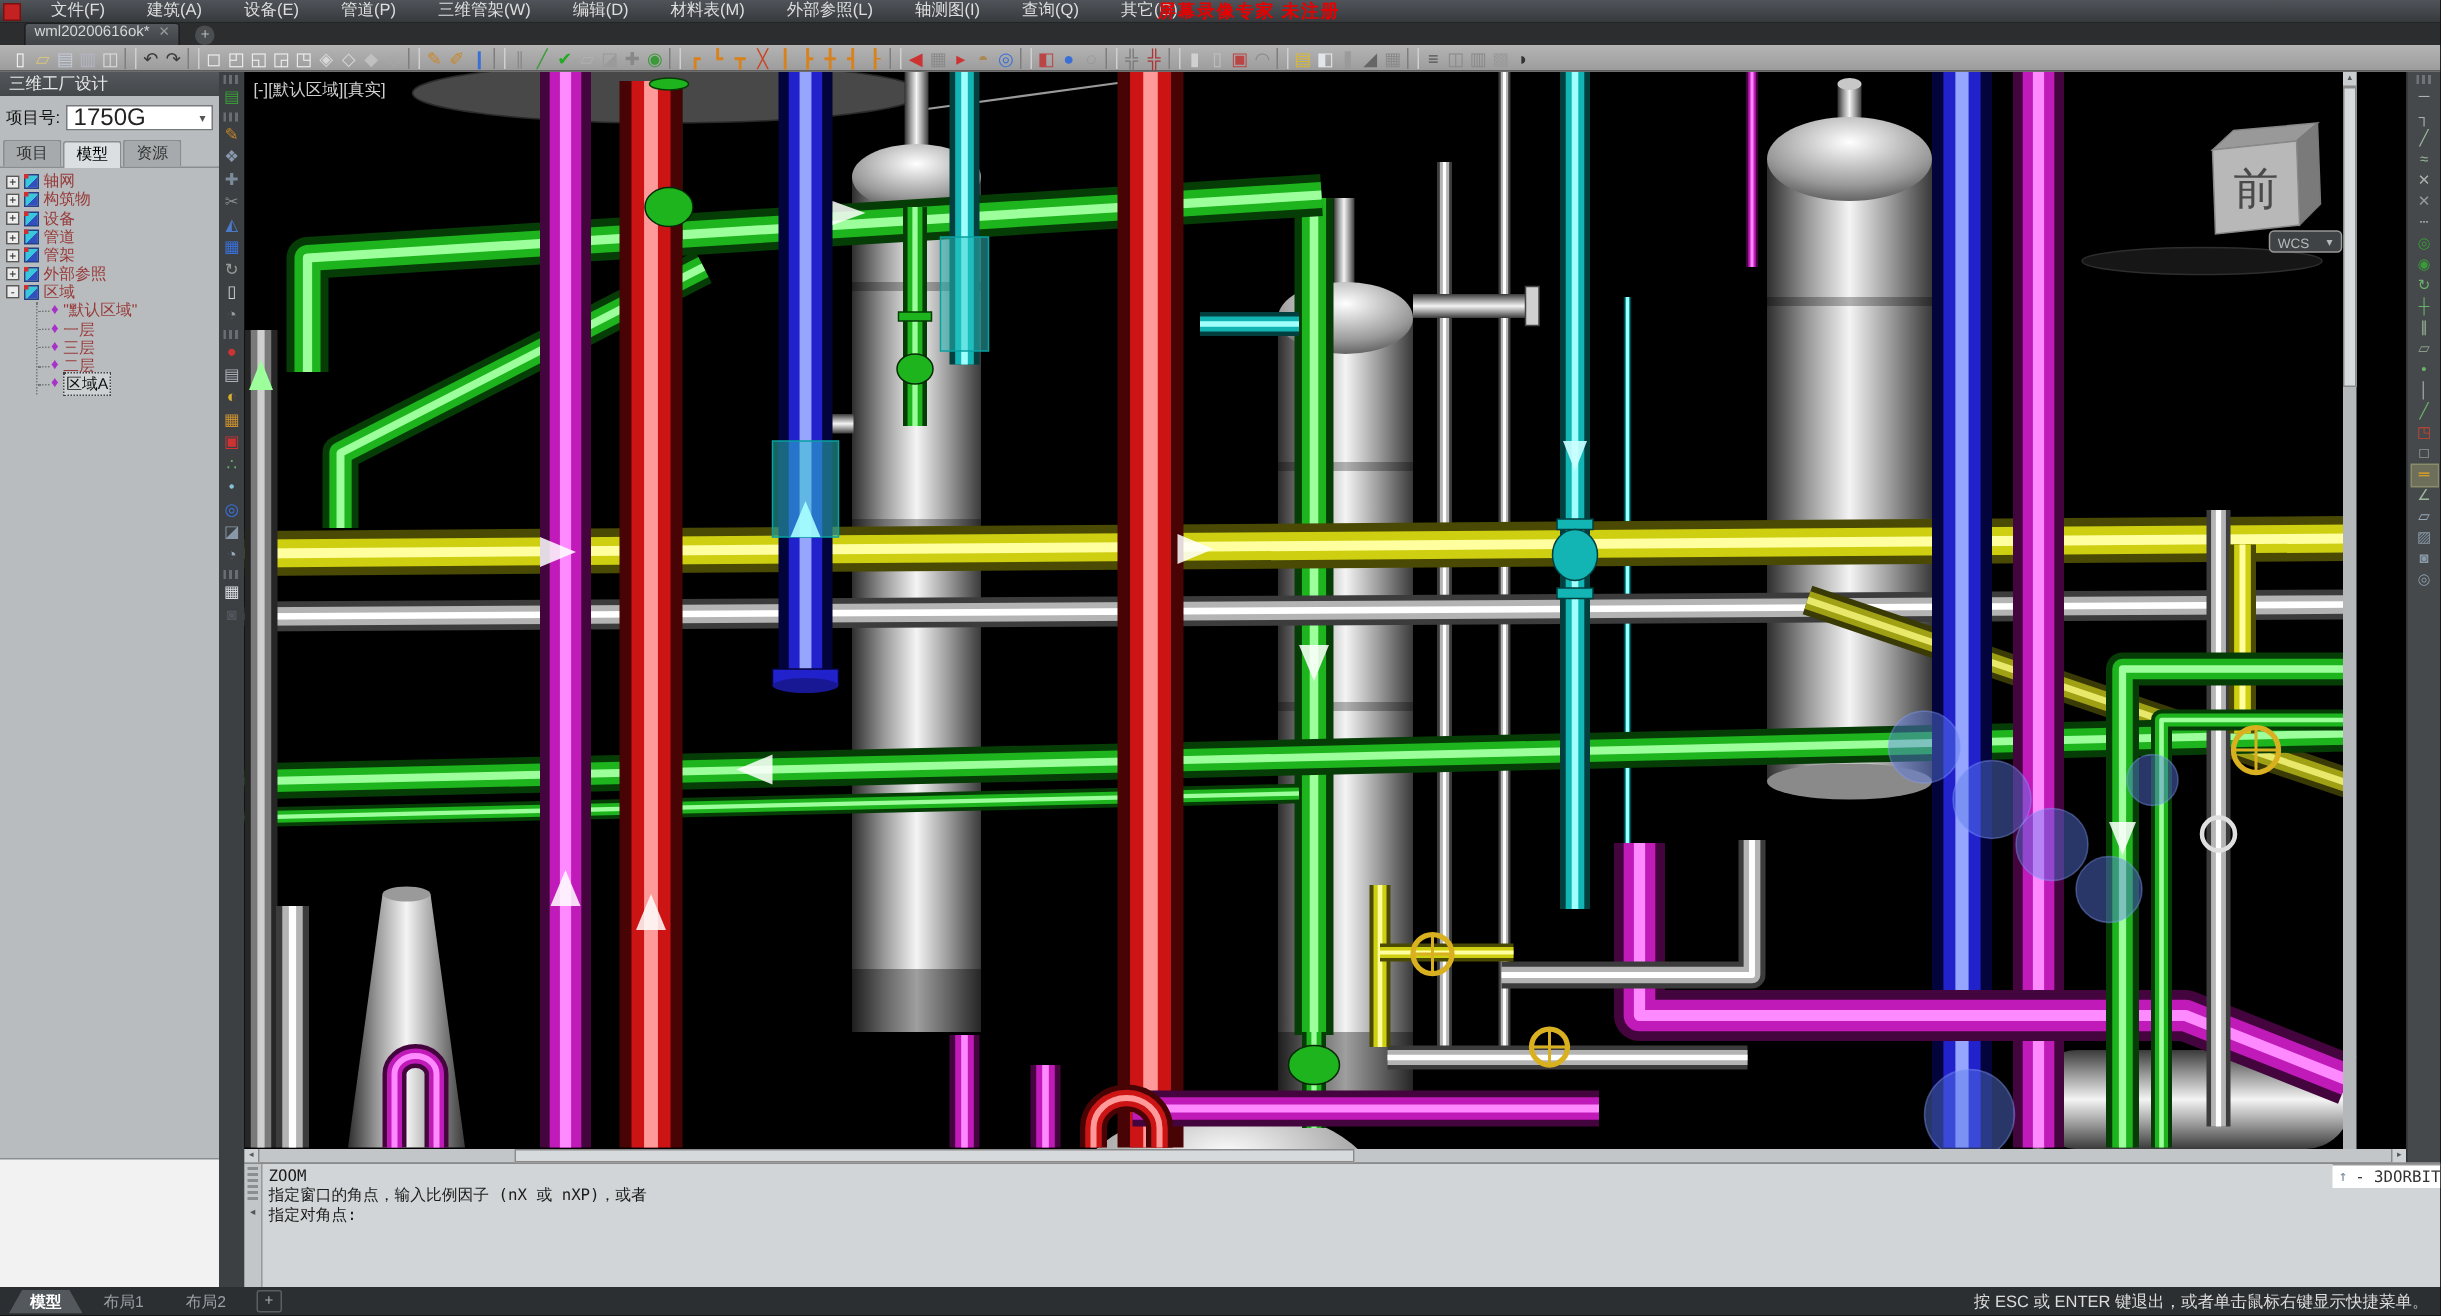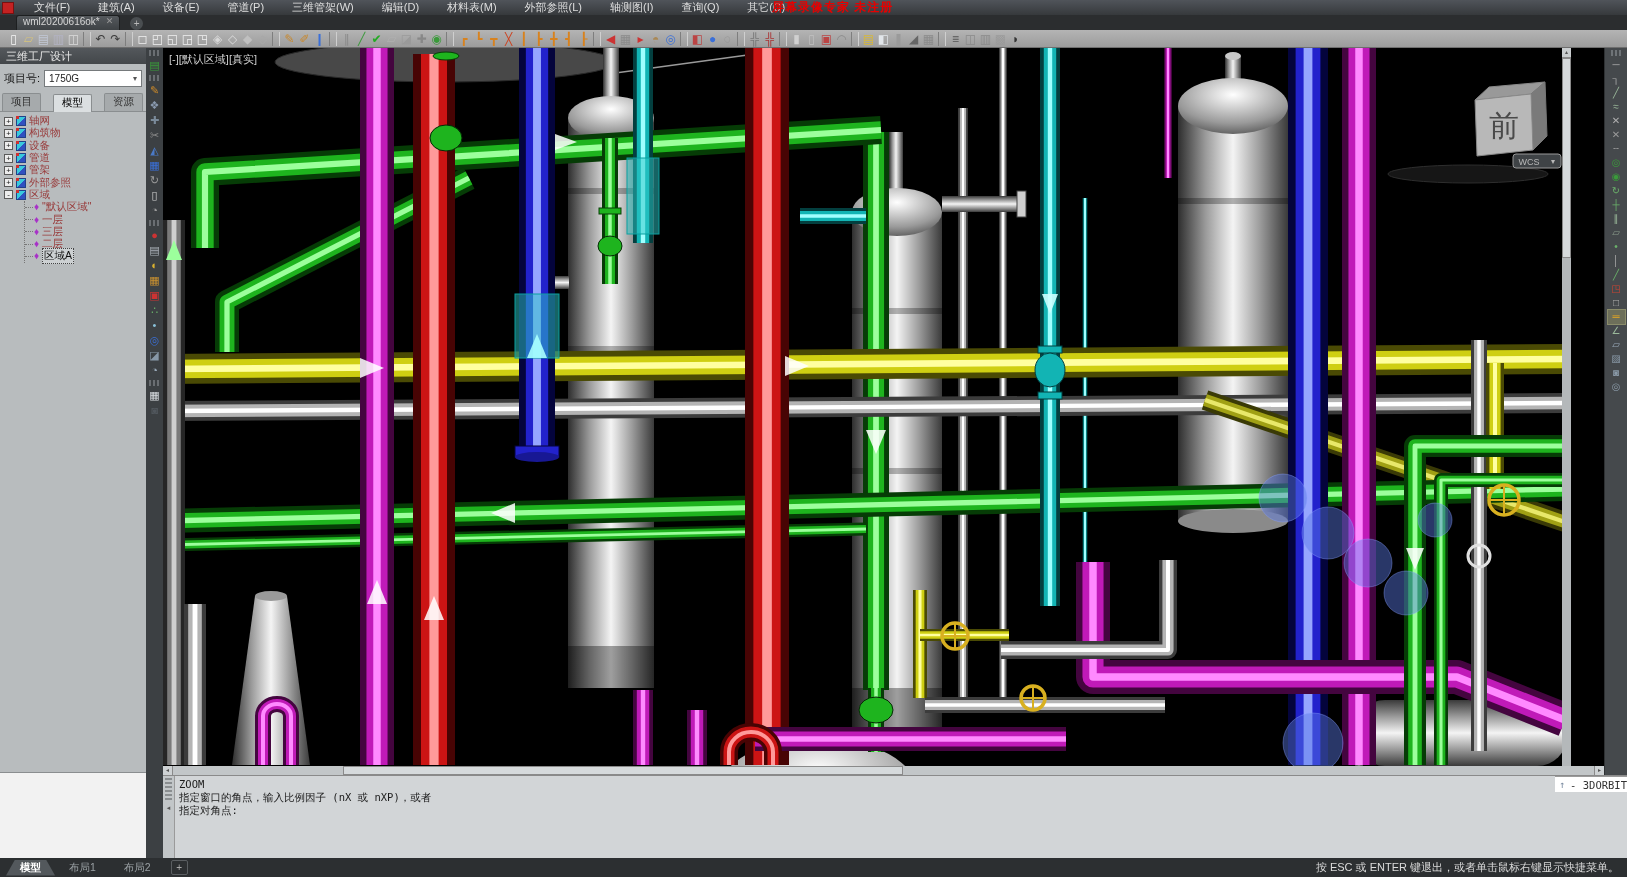--- a/index.html
+++ b/index.html
@@ -28,23 +28,23 @@
     display:flex;align-items:center;padding-left:6px;box-sizing:border-box;}
   .tbi{width:15px;height:16px;font-size:12px;line-height:16px;text-align:center;cursor:default;flex:0 0 auto;}
   .tbi.sep{width:6px;height:14px;border-left:1px solid #7e7e7e;border-right:1px solid #cfcfcf;margin:0 2px;}
   
   .lpanel{position:absolute;left:0;top:48px;width:146px;height:810px;background:#b8bcbe;}
   .lp-title{height:16px;background:linear-gradient(#54585c,#43474a);color:#e8e8e8;
     font-size:11px;line-height:16px;padding-left:6px;}
   .lp-project{display:flex;align-items:center;padding:6px 4px 4px 4px;}
   .lp-project .plabel{font-size:11px;color:#141414;margin-right:4px;white-space:nowrap;}
   .combo{flex:1;height:15px;background:#fff;border:1px solid #767a7c;display:flex;align-items:center;}
-  .combo .cval{flex:1;font-size:10px;color:#222;padding-left:4px;}
+  .combo .cval{flex:1;font-size:16px;color:#222;padding-left:4px;}
   .combo .carr{width:12px;font-size:8px;color:#555;text-align:center;}
-  .lp-tabs{display:flex;border-bottom:1px solid #8a8e90;padding-left:2px;margin-top:2px;gap:11px;}
+  .lp-tabs{display:flex;border-bottom:1px solid #8a8e90;padding-left:2px;margin-top:2px;}
   .lp-tab{font-size:10.5px;color:#333;background:#a6aaac;border:1px solid #8a8e90;border-bottom:none;
     padding:1px 8px;margin-right:1px;border-radius:2px 2px 0 0;}
   .lp-tab.active{background:#dbdfe1;color:#000;position:relative;top:1px;padding-bottom:2px;}
   .tree{padding:3px 0 0 2px;}
   .tree-row{display:flex;align-items:center;height:12.3px;white-space:nowrap;}
   .expander{width:9px;height:9px;box-sizing:border-box;border:1px solid #5a5a5a;background:#ececec;
     font-size:8px;line-height:7px;text-align:center;color:#222;margin:0 3px 0 2px;flex:0 0 auto;}
   .expander:empty{visibility:hidden;}
   .layer-ico{width:10px;height:10px;margin-right:3px;flex:0 0 auto;position:relative;
     background:linear-gradient(135deg,#38c8dc 55%,#3050c0 55%);border:1px solid #23418a;box-sizing:border-box;}

